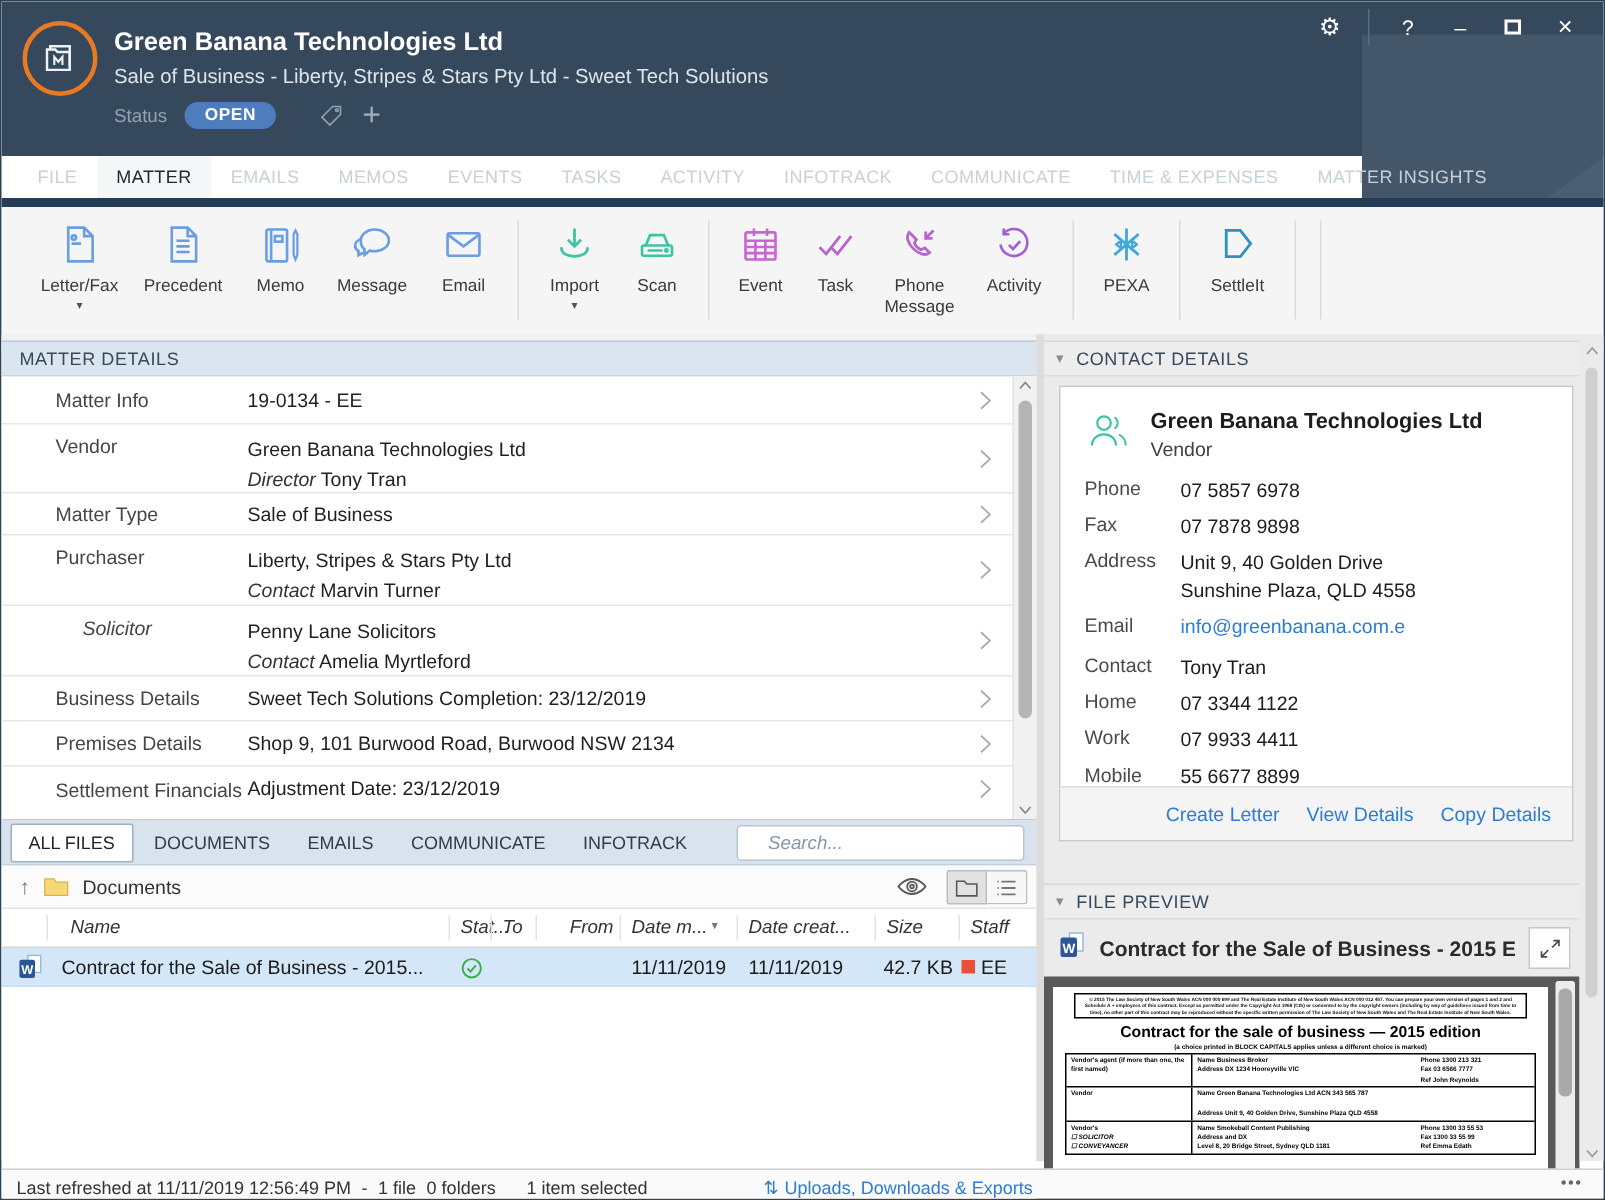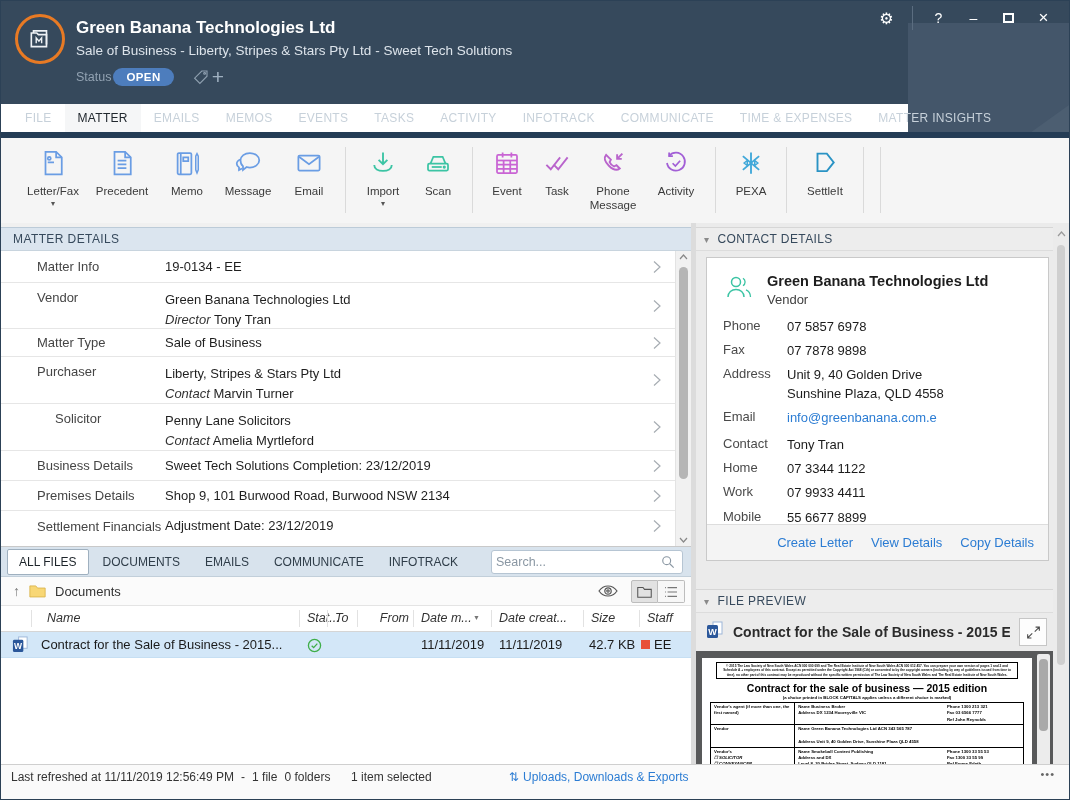--- a/index.html
+++ b/index.html
@@ -7,21 +7,21 @@
 body{font-family:"Liberation Sans",sans-serif;background:#fff;}
 .window{position:relative;width:1070px;height:800px;border:1px solid #2c4156;overflow:hidden;background:#fff;}
 
 
 .titlebar{position:absolute;left:0;top:0;right:0;height:103px;background:#36495c;}
 .corner-accent{position:absolute;right:0;top:22px;width:161px;height:115px;background:#44566a;}
 .corner-diag{position:absolute;right:0;top:104px;width:46px;height:33px;background:#4c5e71;clip-path:polygon(100% 0,100% 100%,0 100%);}
 .logo{position:absolute;left:14px;top:13px;width:50px;height:50px;border:3px solid #e87a24;border-radius:50%;display:flex;align-items:center;justify-content:center;z-index:2;}
 .tb-title{position:absolute;left:75px;top:17px;font-size:17px;font-weight:bold;color:#fff;z-index:2;}
 .tb-sub{position:absolute;left:75px;top:42px;font-size:13.5px;color:#dde4eb;z-index:2;}
-.status-row{position:absolute;left:75px;top:67px;display:flex;align-items:center;gap:2px;z-index:2;}
+.status-row{position:absolute;left:75px;top:67px;display:flex;align-items:center;gap:12px;z-index:2;}
 .status-label{color:#92a2b2;font-size:12.5px;}
 .badge{background:#4d7dbd;color:#fff;font-size:11.5px;font-weight:bold;padding:3px 13px;border-radius:10px;letter-spacing:.4px;}
 .tag-icon{margin-left:16px;display:flex;}
 .plus-icon{color:#9fb0c0;font-size:21px;line-height:18px;}
 .win-controls{position:absolute;top:5px;right:8px;display:flex;align-items:center;z-index:3;color:#fff;}
 .wc{width:35px;height:24px;display:flex;align-items:center;justify-content:center;font-size:14px;color:#fff;}
 .wc.gear{font-size:16px;}
 .wc-sep{width:1px;height:24px;background:#5b6d80;margin:0 8px;}
 .maxbox{width:11px;height:10px;border:2px solid #fff;display:inline-block;}
 .wc.close{font-size:17px;}
@@ -49,34 +49,34 @@
 .panel-h{height:24px;display:flex;align-items:center;font-size:12px;color:#36495c;letter-spacing:.4px;}
 .mdh{background:#dbe5ef;border-top:1px solid #bccbd8;border-bottom:1px solid #c8d4de;padding-left:12px;margin-top:4px;}
 .rph{background:#ededed;border-top:1px solid #d6d6d6;border-bottom:1px solid #dcdcdc;padding-left:8px;gap:8px;position:absolute;left:0;right:16px;}
 .tri{color:#8a8a8a;font-size:10px;}
 
 
 .details{position:relative;background:#fff;height:296px;border-bottom:1px solid #c9c9c9;}
 .drow{display:flex;align-items:center;border-bottom:1px solid #e6e6e6;padding-left:36px;position:relative;}
 .drow.top{align-items:flex-start;padding-top:7px;}
 .dlabel{width:128px;flex-shrink:0;font-size:13px;color:#454545;}
-.dlabel.indent{padding-left:18px;}
+.dlabel.indent{padding-left:18px;font-style:italic;}
 .dvalue{font-size:13px;color:#1f1f1f;line-height:1.5;}
 .dital{font-style:italic;color:#333;}
 .dchev{position:absolute;right:30px;top:50%;transform:translateY(-50%);display:flex;}
 .dscroll{position:absolute;right:0;top:0;bottom:0;width:16px;background:#f1f1f1;border-left:1px solid #e3e3e3;}
 .sarr{position:absolute;left:0;right:0;display:flex;justify-content:center;}
 .sthumb{position:absolute;left:3px;width:9px;border-radius:5px;background:#b5b5b5;top:16px;height:212px;}
 
 
 .ftabs{height:30px;background:#d8e3ed;border-bottom:1px solid #c2cfda;display:flex;align-items:center;padding-left:6px;gap:3px;position:relative;}
 .ftab{font-size:12px;color:#2f3d49;padding:5px 11px;}
 .ftab.active{background:#fff;border:1px solid #9fb0bf;border-radius:2px;color:#1d242a;}
 .fsearch{position:absolute;right:8px;top:3px;width:192px;height:24px;background:#fff;border:1px solid #b6c5d3;border-radius:3px;display:flex;align-items:center;}
-.fsearch input{border:none;outline:none;flex:1;font-size:12.5px;color:#555;padding-left:4px;background:transparent;font-family:inherit;}
+.fsearch input{border:none;outline:none;flex:1;font-style:italic;font-size:12.5px;color:#555;padding-left:20px;background:transparent;font-family:inherit;}
 .fsearch input::placeholder{color:#8a97a3;}
 .fsearch svg{margin-right:7px;}
 
 
 .folderrow{height:29px;background:#fbfbfb;border-bottom:1px solid #e4e4e4;display:flex;align-items:center;padding-left:12px;gap:9px;position:relative;}
 .uparrow{color:#777;font-size:14px;}
 .fname{font-size:13px;color:#333;}
 .eye{position:absolute;right:72px;top:5px;}
 .viewbtns{position:absolute;right:6px;top:3px;display:flex;}
 .vbtn{width:27px;height:23px;display:flex;align-items:center;justify-content:center;border:1px solid #bdbdbd;}
@@ -87,21 +87,21 @@
 .thead{height:26px;background:#fff;border-bottom:1px solid #d5d5d5;position:relative;font-size:12.5px;color:#333;}
 .th{position:absolute;top:5px;font-style:italic;}
 .thsep{position:absolute;top:4px;bottom:4px;width:1px;background:#e2e2e2;}
 .sortglyph{position:absolute;top:8px;font-size:7px;color:#777;}
 .frow{height:26px;background:#d3e7f8;border-bottom:1px solid #c6dff3;position:relative;font-size:13px;color:#1b1b1b;}
 .fr{position:absolute;top:5px;}
 .redsq{display:inline-block;width:9px;height:9px;background:#e8503a;margin-right:4px;}
 .filearea{background:#fff;height:112px;}
 
 
-.statusbar{position:absolute;left:0;right:0;bottom:0;height:35px;background:#fafafa;border-top:1px solid #cfcfcf;font-size:12px;color:#333;}
+.statusbar{position:absolute;left:0;right:0;bottom:0;height:20px;background:#fafafa;border-top:1px solid #cfcfcf;font-size:12px;color:#333;}
 .sb{position:absolute;top:5px;}
 .sb-left{left:10px;display:flex;gap:7px;}
 .sb-sel{left:350px;}
 .sb-link{left:508px;color:#2b7cd3;display:flex;gap:4px;}
 .sb-more{right:14px;color:#666;letter-spacing:1px;font-size:11px;top:3px;}
 
 
 .card{position:absolute;left:10px;top:34px;width:343px;height:304px;background:#fff;border:1px solid #c9c9c9;}
 .chead{display:flex;gap:12px;padding:15px 0 0 16px;align-items:flex-start;}
 .cname{font-size:14.5px;font-weight:bold;color:#1d1d1d;}

